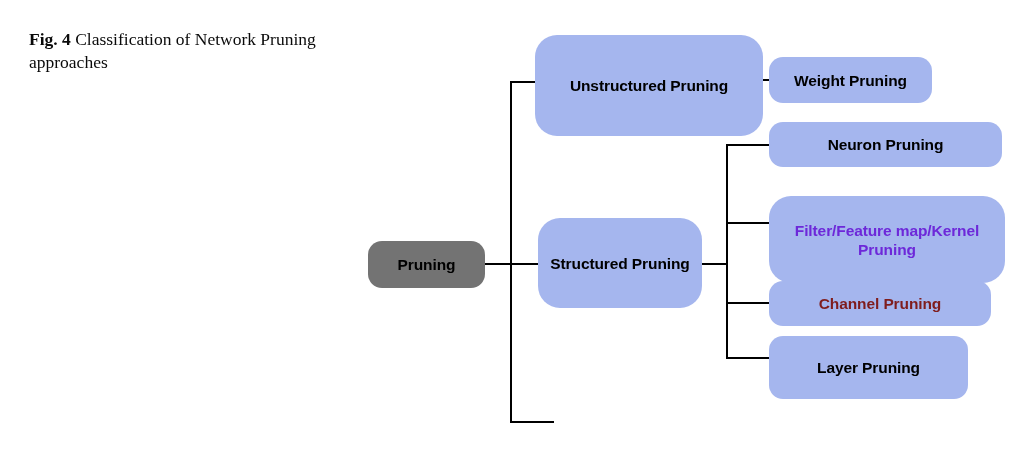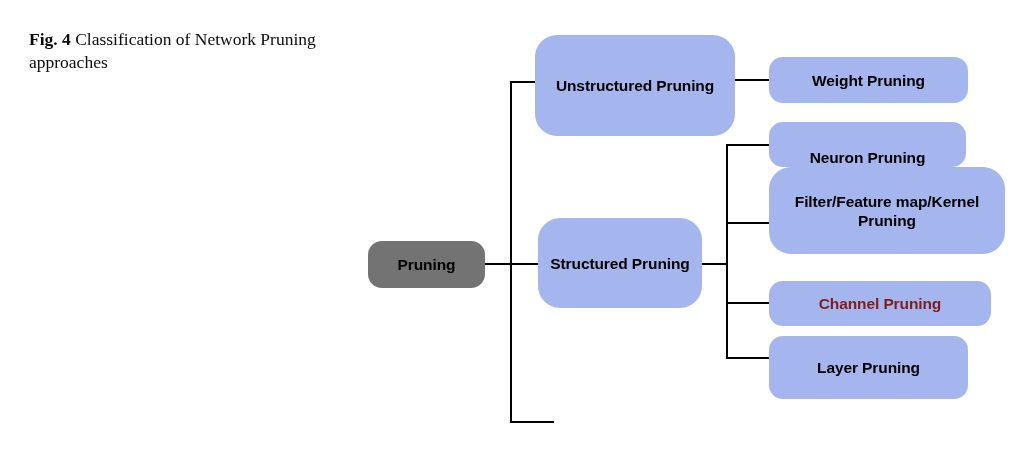--- a/index.html
+++ b/index.html
@@ -95,38 +95,38 @@
   <div class="line h" style="left: 726px; top: 222px; width: 44px; background: rgb(0, 0, 0);"></div>
 
   <div class="line h" style="left: 726px; top: 302px; width: 44px; background: rgb(0, 0, 0);"></div>
 
   <div class="line h" style="left: 726px; top: 357px; width: 44px; background: rgb(0, 0, 0);"></div>
 
   <div class="node" style="left: 368px; top: 241px; width: 117px; height: 47px; background: #737373; color: rgb(0, 0, 0);">
     <span class="label">Pruning</span>
   </div>
 
-  <div class="node big-radius" style="left: 535px; top: 35px; width: 200px; height: 101px; background: rgb(165, 182, 238); color: rgb(0, 0, 0);">
+  <div class="node big-radius" style="left: 535px; top: 35px; width: 228px; height: 101px; background: rgb(165, 182, 238); color: rgb(0, 0, 0);">
     <span class="label">Unstructured Pruning</span>
   </div>
 
   <div class="node big-radius" style="left: 538px; top: 218px; width: 164px; height: 90px; background: rgb(165, 182, 238); color: rgb(0, 0, 0);">
     <span class="label">Structured Pruning</span>
   </div>
 
 
-  <div class="node" style="left: 769px; top: 57px; width: 199px; height: 46px; background: rgb(165, 182, 238); color: rgb(0, 0, 0);">
+  <div class="node" style="left: 769px; top: 57px; width: 163px; height: 46px; background: rgb(165, 182, 238); color: rgb(0, 0, 0);">
     <span class="label">Weight Pruning</span>
   </div>
 
-  <div class="node" style="left: 769px; top: 122px; width: 197px; height: 45px; background: rgb(165, 182, 238); color: rgb(0, 0, 0); align-items: flex-end;">
+  <div class="node" style="left: 769px; top: 122px; width: 233px; height: 45px; background: rgb(165, 182, 238); color: rgb(0, 0, 0);">
     <span class="label">Neuron Pruning</span>
   </div>
 
-  <div class="node big-radius" style="left: 769px; top: 167px; width: 236px; height: 87px; background: rgb(165, 182, 238); color: #000000; align-items: center;">
+  <div class="node big-radius" style="left: 769px; top: 196px; width: 236px; height: 87px; background: rgb(165, 182, 238); color: #6d28d9; align-items: center;">
     <span class="label">Filter/Feature map/Kernel Pruning</span>
   </div>
 
   <div class="node" style="left: 769px; top: 281px; width: 222px; height: 45px; background: rgb(165, 182, 238); color: #7f1d1d;">
     <span class="label">Channel Pruning</span>
   </div>
 
   <div class="node" style="left: 769px; top: 336px; width: 199px; height: 63px; background: rgb(165, 182, 238); color: rgb(0, 0, 0);">
     <span class="label">Layer Pruning</span>
   </div>

